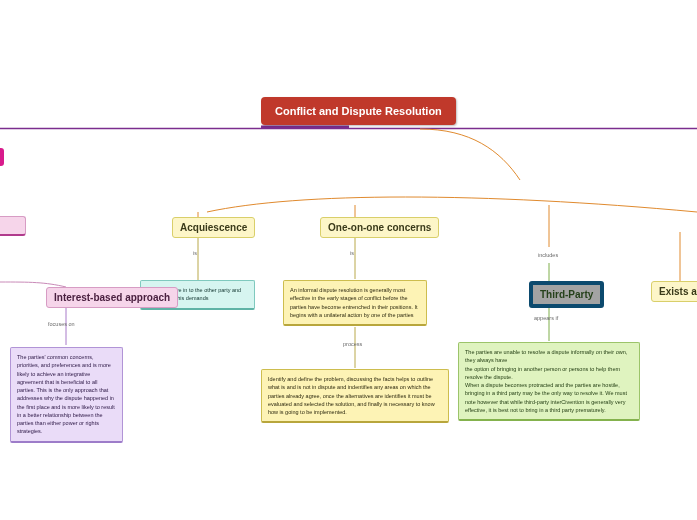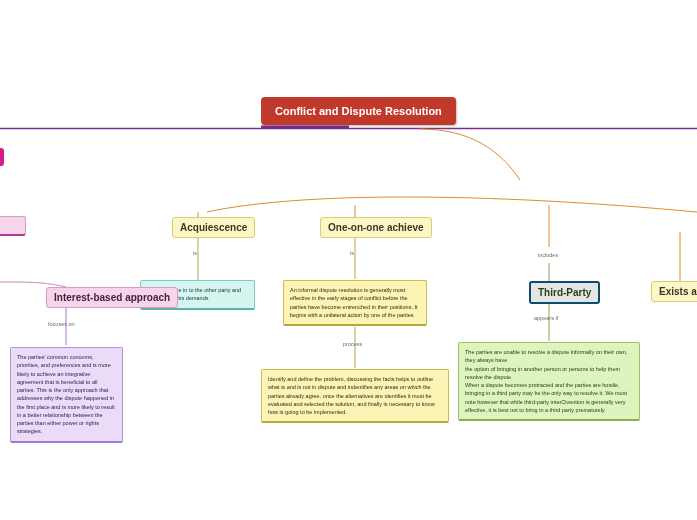--- a/index.html
+++ b/index.html
@@ -53,22 +53,22 @@
     border-radius: 3px;
     text-align: center;
     white-space: nowrap;
   }
   .topic-yellow {
     background: #fdf6c8;
     border: 1px solid #d9cf6a;
     color: #3a3a1a;
   }
   .topic-green {
-    background: #e5e5e5;
-    border: 2px solid #0c4a6e;
+    background: #a3a3a3;
+    border: 4px solid #0c4a6e;
     color: #25401a;
   }
   .topic-pink {
     background: #f6d5ea;
     border: 1px solid #d79cc4;
     color: #4a2040;
     margin-left: 24px;
   }
   
   .leaf {
@@ -147,21 +147,21 @@
   <div class="node root" style="left:261px; top:97px;">Conflict and Dispute Resolution</div>
 
   <div class="node" style="left:-8px; top:148px; width:12px; height:18px; background:#d81b8c; border-radius:3px;"></div>
 
   <div class="node" style="left:-10px; top:216px; width:36px; height:20px; background:#f6d5ea; border:1px solid #d79cc4; border-bottom:2px solid #b03a8c; border-radius:3px;"></div>
 
   <div class="node topic topic-yellow" style="left:172px; top:217px;">Acquiescence</div>
   <div class="conn-label" style="left:193px; top:250px;">is</div>
   <div class="node leaf leaf-cyan" style="left:140px; top:280px; width:115px;">To simply give in to the other party and comply with his demands</div>
 
-  <div class="node topic topic-yellow" style="left:320px; top:217px;">One-on-one achieve</div>
+  <div class="node topic topic-yellow" style="left:320px; top:217px;">One-on-one concerns</div>
   <div class="conn-label" style="left:350px; top:250px;">is</div>
   <div class="node leaf leaf-yellow" style="left:283px; top:280px; width:144px;">An informal dispute resolution is generally most effective in the early stages of conflict before the parties have become entrenched in their positions. It begins with a unilateral action by one of the parties</div>
   <div class="conn-label" style="left:343px; top:341px;">process</div>
   <div class="node leaf leaf-yellow" style="left:261px; top:369px; width:188px;">Identify and define the problem, discussing the facts helps to outline what is and is not in dispute and indentifies any areas on which the parties already agree, once the alternatives are identifies it must be evaluated and selected the solution, and finally is necessary to know how is going to be implemented.</div>
 
   <div class="conn-label" style="left:538px; top:252px;">includes</div>
 
   <div class="node topic topic-green" style="left:529px; top:281px;">Third-Party</div>
   <div class="conn-label" style="left:534px; top:315px;">appears if</div>
   <div class="node leaf leaf-green" style="left:458px; top:342px; width:182px; white-space:pre-line;">The parties are unable to resolve a dispute informally on their own, they always have

